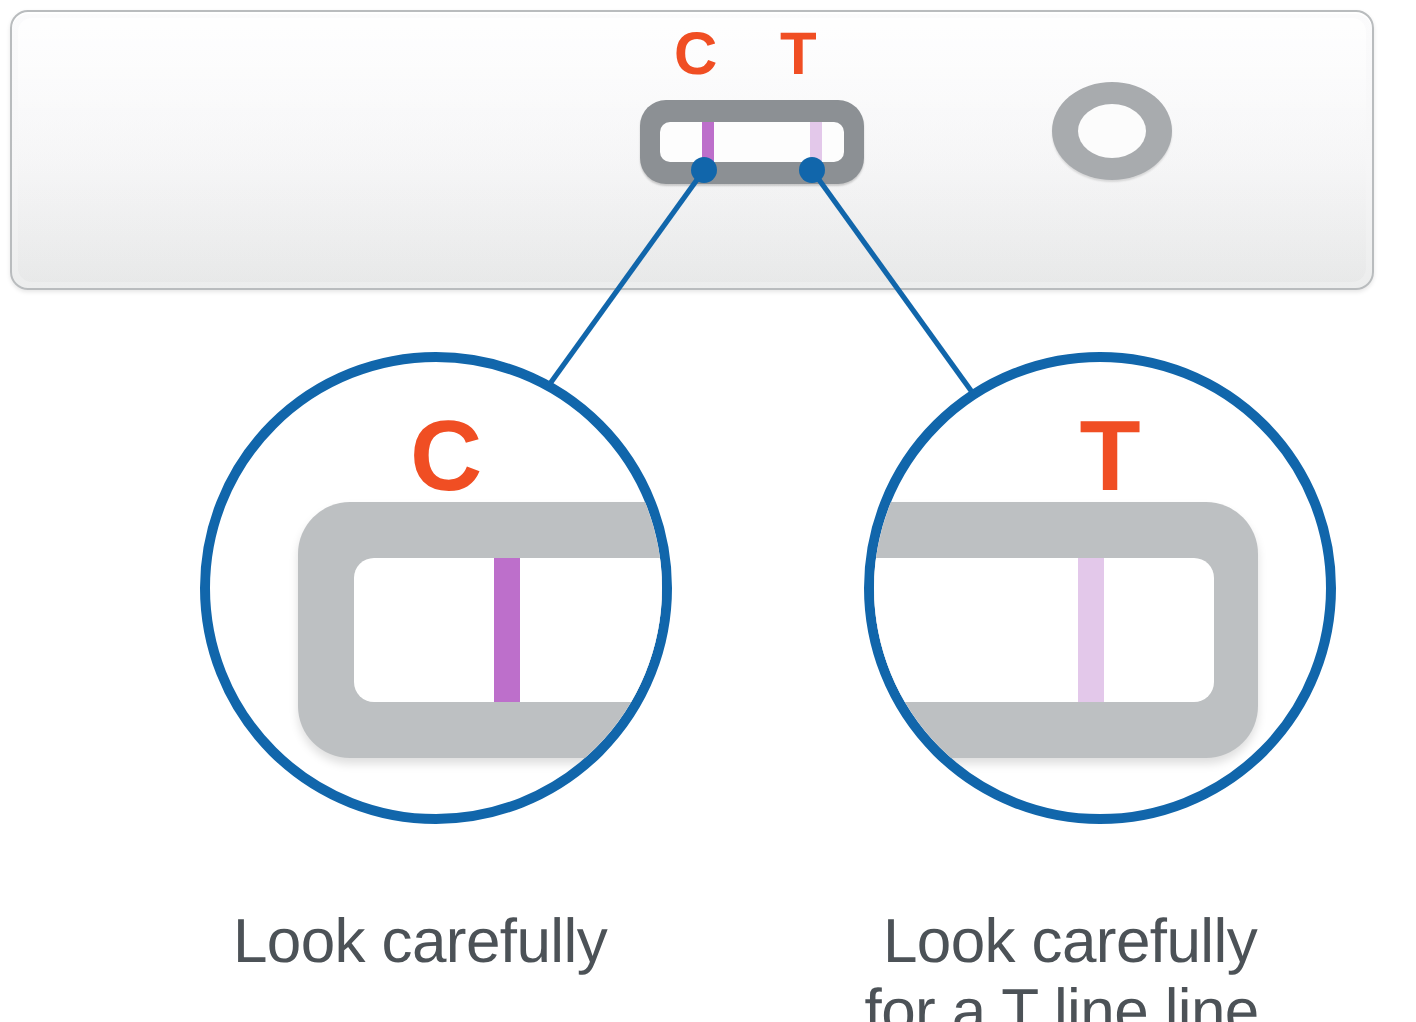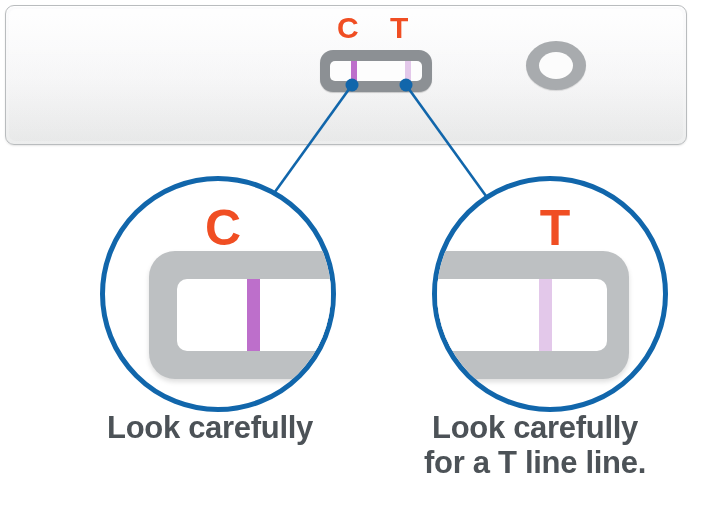--- a/index.html
+++ b/index.html
@@ -188,26 +188,26 @@
     font-size: 50px;
     line-height: 1;
     text-align: center;
   }
   .loupe.left .loupe-label  { left: 88px; top: 22px; width: 60px; }
   .loupe.right .loupe-label { left: 88px; top: 22px; width: 60px; }
 
   
   .caption {
     position: absolute;
-    top: 410px;
+    top: 453px;
     width: 330px;
     text-align: center;
     color: #4c5257;
     font-size: 31px;
-    font-weight: 700;
+    font-weight: 400;
     line-height: 1.13;
     letter-spacing: -0.3px;
   }
   .caption.left  { left: 45px; }
   .caption.right { left: 370px; }
   .caption .ln { display: block; white-space: nowrap; }
 </style>
 </head>
 <body>
 

